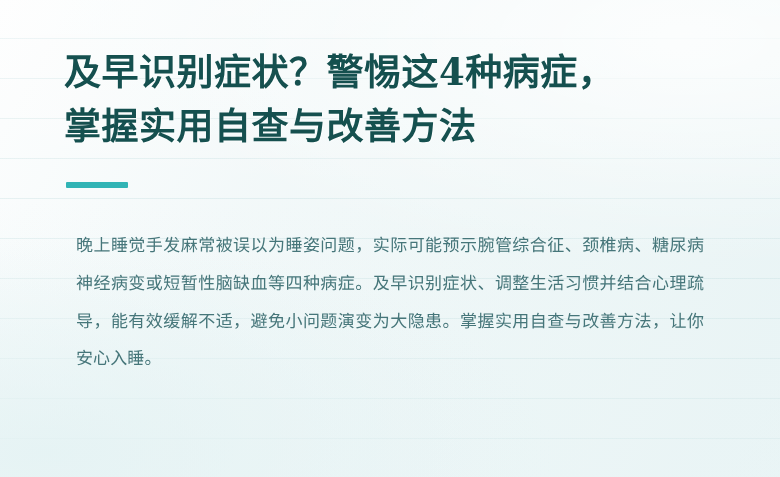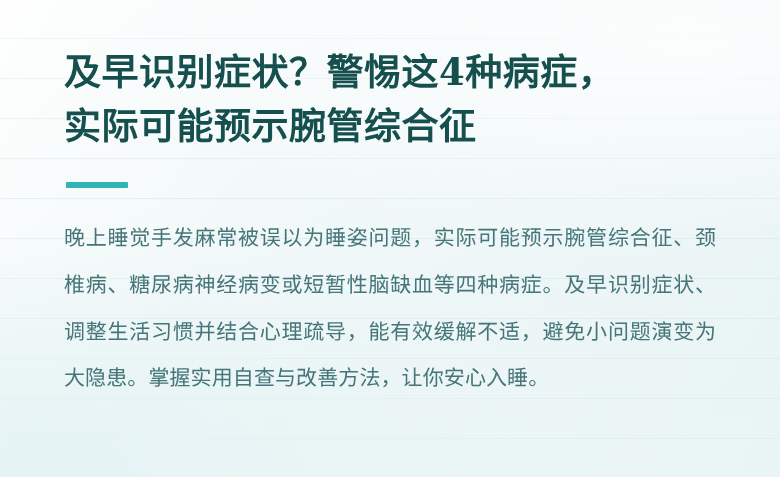--- a/index.html
+++ b/index.html
@@ -83,45 +83,45 @@
 
   #accent-divider {
     margin: 29px 0 0 2px;
     width: 62px;
     height: 6px;
     border-radius: 1px;
     background: #31b4b5;
   }
 
   #summary {
-    margin: 0;
+    margin: 12px;
     padding-top: 27px;
     font-family: "Liberation Sans", "DejaVu Sans", sans-serif;
-    font-size: 21px;
+    font-size: 17px;
     line-height: 2.22;
     letter-spacing: 0.1px;
     color: #46767a;
     text-align: justify;
     text-justify: inter-ideograph;
     max-width: 654px;
   }
 </style>
 </head>
 <body>
 
 <div id="cover-card">
 
   <div id="bg-lines"></div>
   <div id="bg-wash"></div>
 
   <div id="content">
 
     <h1 id="headline">
       <span class="headline-line">及早识别症状？警惕这4种病症，</span>
-      <span class="headline-line">实际可能预示腕管综合征</span>
+      <span class="headline-line">掌握实用自查与改善方法</span>
     </h1>
 
     <div id="accent-divider"></div>
 
     <p id="summary">晚上睡觉手发麻常被误以为睡姿问题，实际可能预示腕管综合征、颈椎病、糖尿病神经病变或短暂性脑缺血等四种病症。及早识别症状、调整生活习惯并结合心理疏导，能有效缓解不适，避免小问题演变为大隐患。掌握实用自查与改善方法，让你安心入睡。</p>
 
   </div>
 </div>
 
 </body></html>

